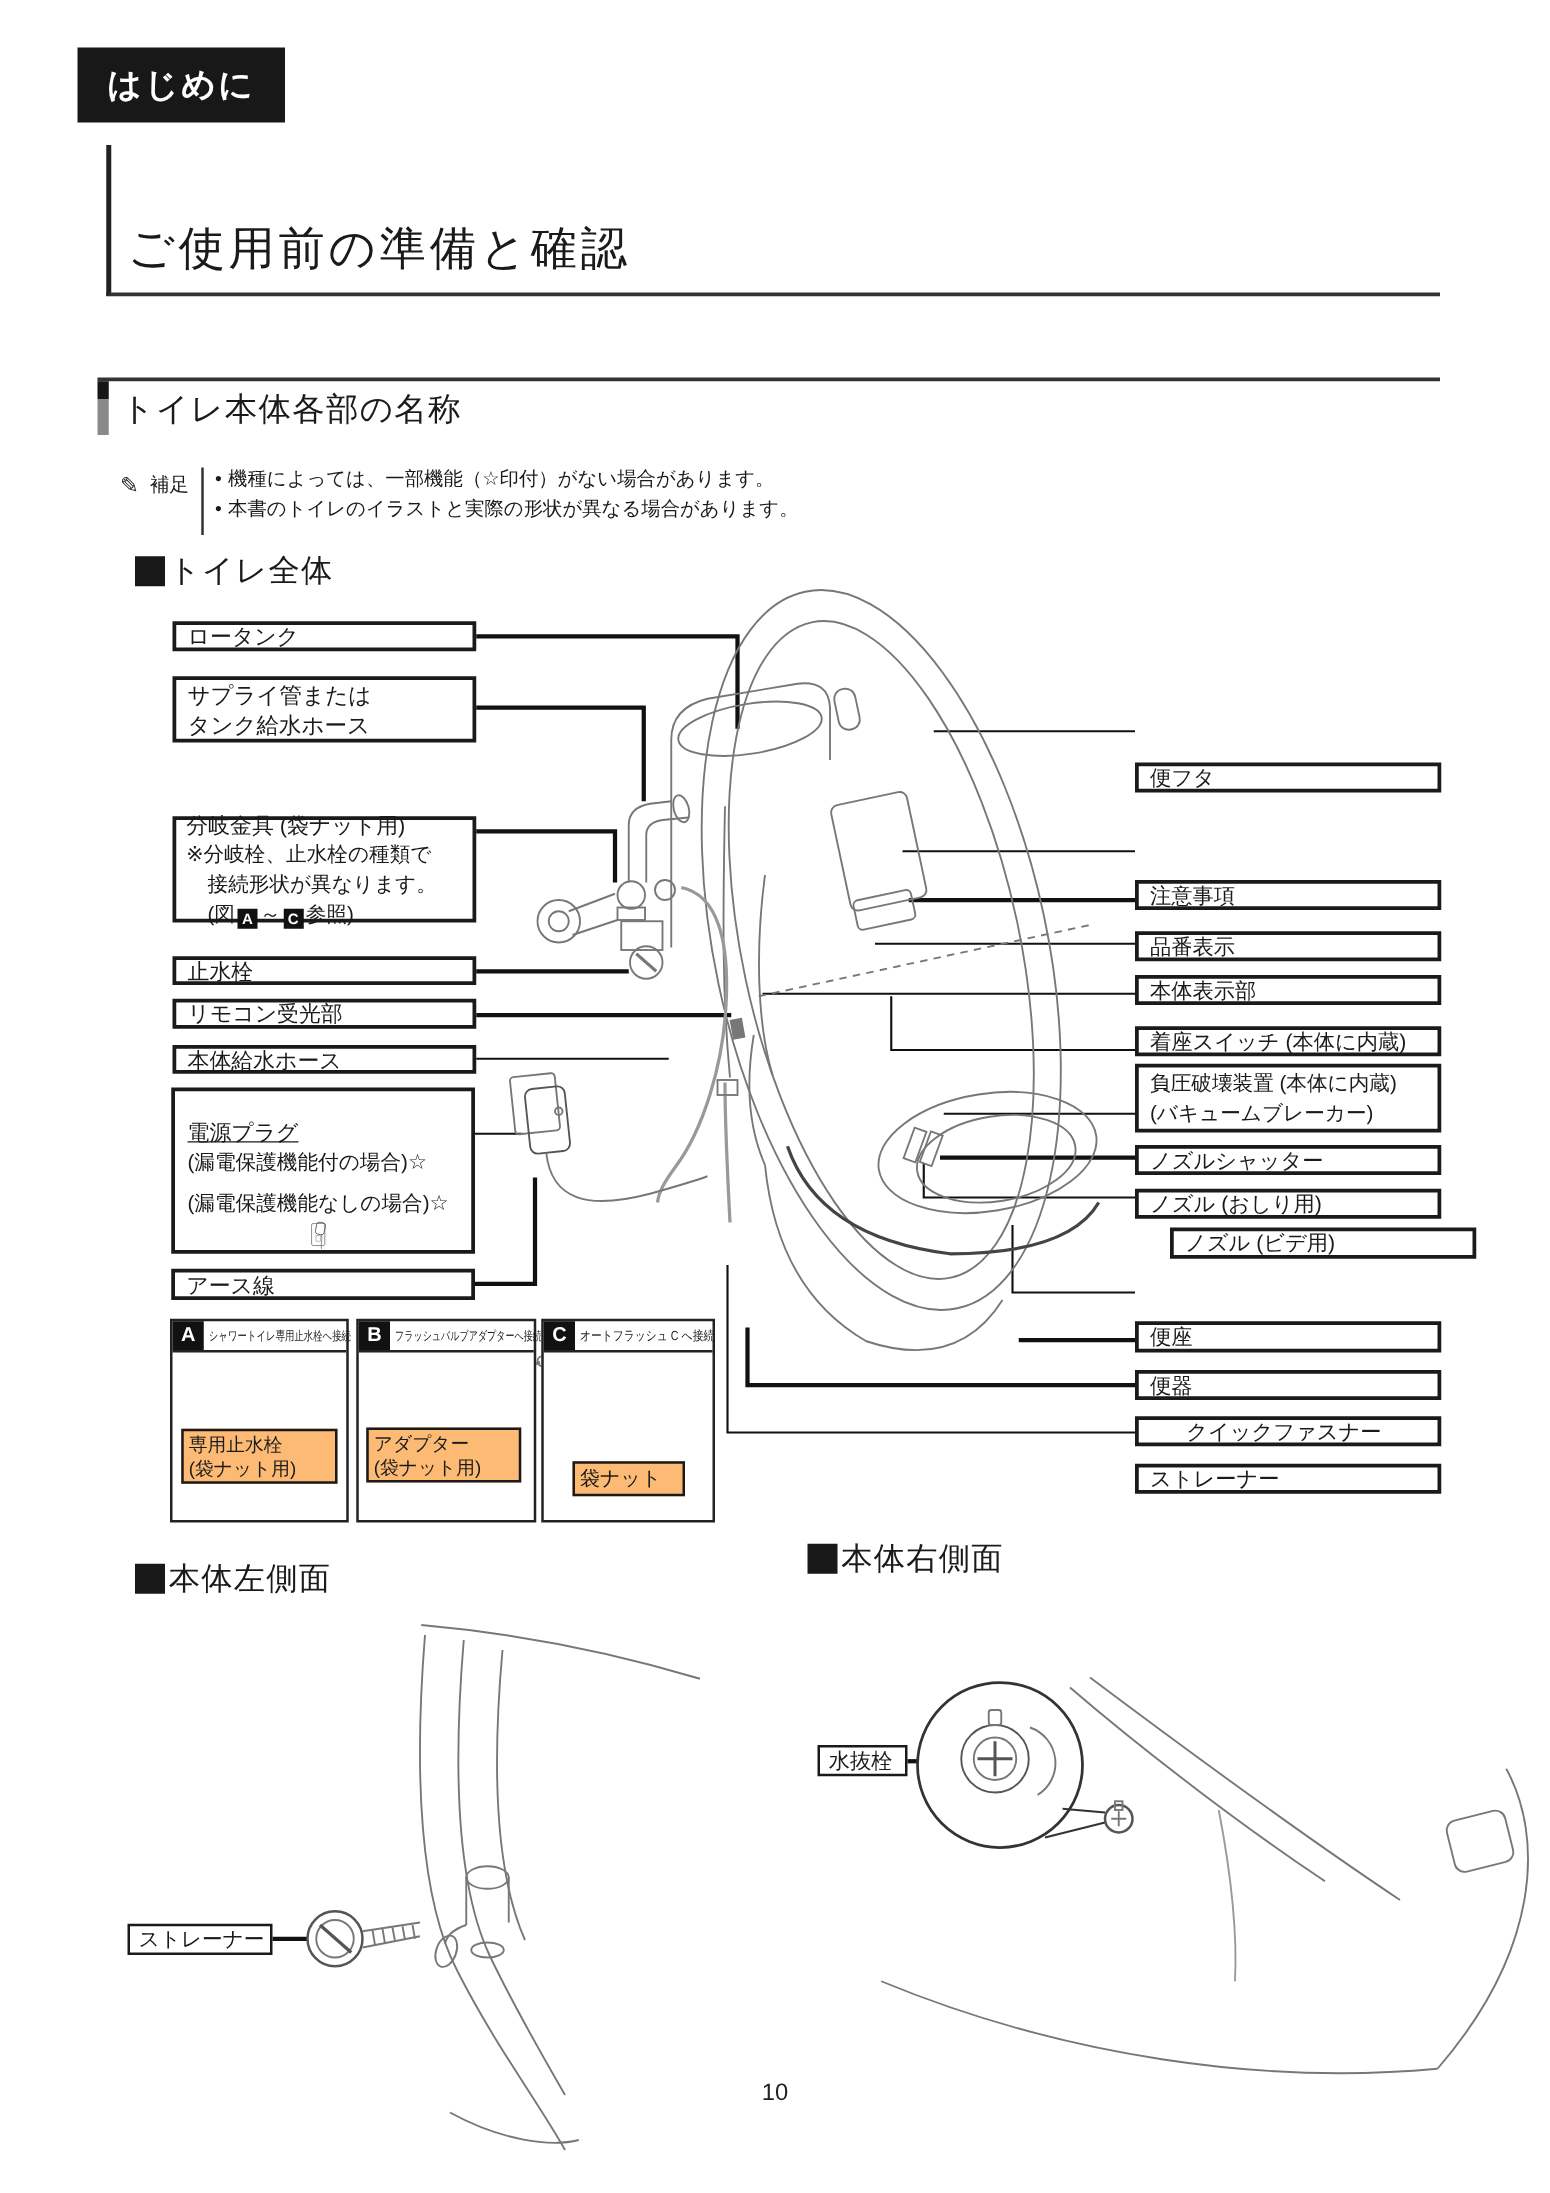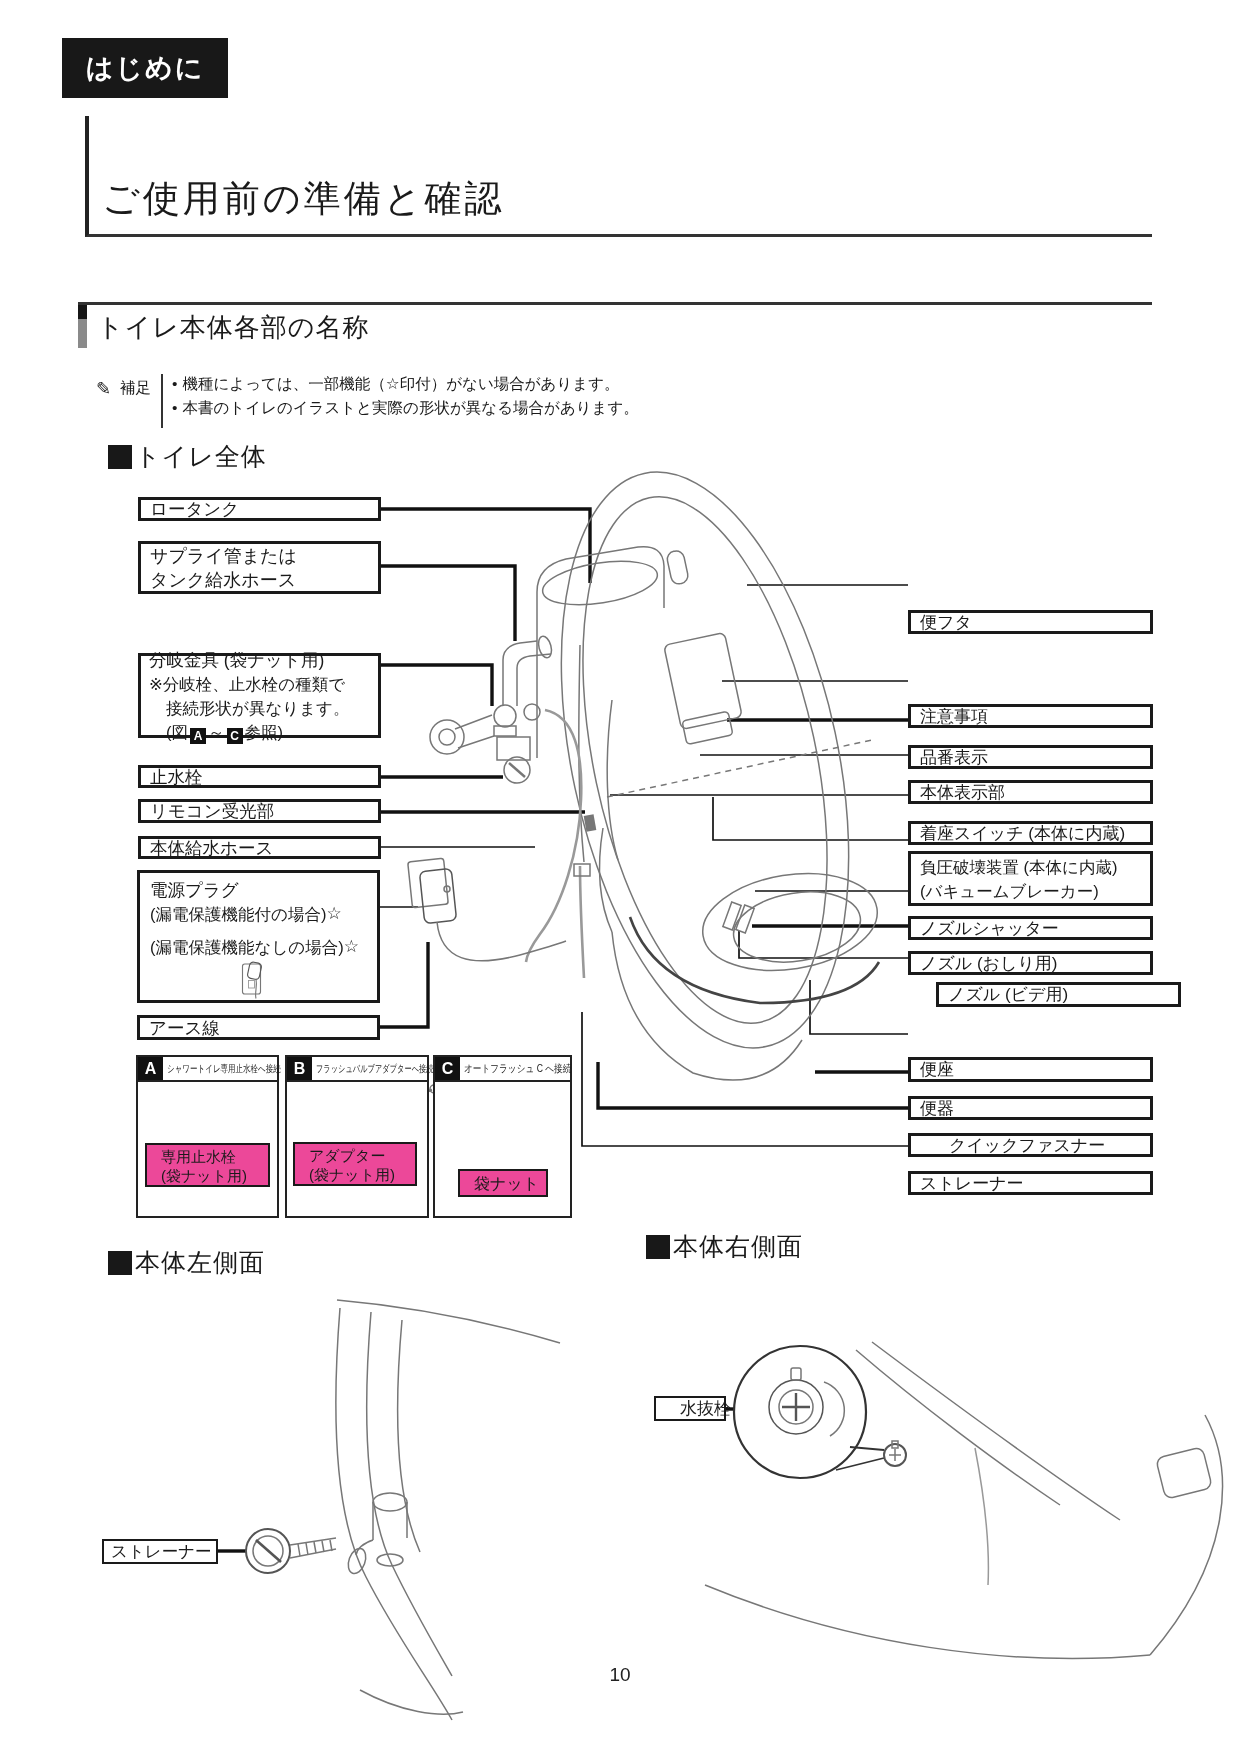--- a/index.html
+++ b/index.html
@@ -57,39 +57,39 @@
     display:inline-flex; width:16px; height:16px; background:#111; color:#fff;
     font-size:12px; font-weight:bold; align-items:center; justify-content:center;
     margin:0 2px; vertical-align:-2px;
   }
   .branch-box { line-height:20.5px; font-size:16.5px; padding:4px 8px; }
   .branch-box .l1 { font-size:17.5px; }
   .branch-box .ind { padding-left:17px; }
   .power-box { padding:0; flex-direction:column; align-items:stretch; line-height:23px; }
   .power-box .prow { display:flex; justify-content:flex-end; padding:0 12px 0 10px; font-size:16.5px; }
   .power-box .prow .star { font-size:17px; }
-  .power-box .p1 { font-size:17.5px; padding:5px 10px 0; }
+  .power-box .p1 { font-size:17.5px; padding:21px 10px 0;text-decoration:underline; }
   .power-box .pdiv { height:0; border-top:2px solid #1a1a1a; margin-top:3px; }
   .power-box .prow2 { padding-top:4px; }
   .outlet-art { align-self:center; margin-top:2px; }
   
   .panel { position:absolute; border:2px solid #222; background:#fff; z-index:3; }
   .panel-head { display:flex; align-items:stretch; height:25px; border-bottom:2px solid #222; }
   .panel-badge {
     width:25px; background:#111; color:#fff; font-weight:bold; font-size:16px;
     display:flex; align-items:center; justify-content:center; flex:0 0 auto;
   }
   .panel-title { font-size:10px; display:flex; align-items:center; padding-left:4px; white-space:nowrap; }
   .panel-title span { transform-origin:left center; display:inline-block; }
   .panel-a .panel-title span { transform:scaleX(0.75); }
   .panel-b .panel-title span { transform:scaleX(0.72); }
   .panel-c .panel-title span { transform:scaleX(0.82); font-size:10.5px; }
   .inner-lbox {
-    position:absolute; border:2.5px solid #1a1a1a; background:#ec4899;
-    font-size:15px; line-height:19px; padding:2px 14px; white-space:nowrap;
+    position:absolute; border:2.5px solid #1a1a1a; background:#fdba74;
+    font-size:15px; line-height:19px; padding:2px 4px; white-space:nowrap;
   }
   .inner-lbox.one { display:flex; align-items:center; font-size:16px; }
   
   .page-num { position:absolute; left:560px; top:1664px; width:120px; text-align:center; font-size:19px; color:#222; }
   svg.art { position:absolute; left:0; top:0; z-index:1; }
   .callout { stroke:#111; fill:none; }
   .art-line { stroke:#777; fill:none; }
 </style>
 </head>
 <body>
@@ -402,21 +402,21 @@
       <div class="panel-badge">C</div>
       <div class="panel-title">
           <span>オートフラッシュ C へ接続</span>
         </div>
     </div>
     <div class="inner-lbox one" style="left:23px; top:112px; width:90px; height:28px;">
       <div>袋ナット</div>
     </div>
   </div>
 
-  <div class="lbox" style="left:654px; top:1396px; width:72px; height:25px; border-width:2.5px; padding:0 24px; font-size:17px;">
+  <div class="lbox" style="left:654px; top:1396px; width:72px; height:25px; border-width:2.5px; padding:0 7px; font-size:17px;">
       <span>水抜栓</span>
     </div>
   <div class="lbox" style="left:102px; top:1539px; width:116px; height:25px; border-width:2.5px; padding:0 7px; font-size:16.5px;">
       <span>ストレーナー</span>
     </div>
 
   <div class="page-num">10</div>
 </div>
 
 </body></html>

